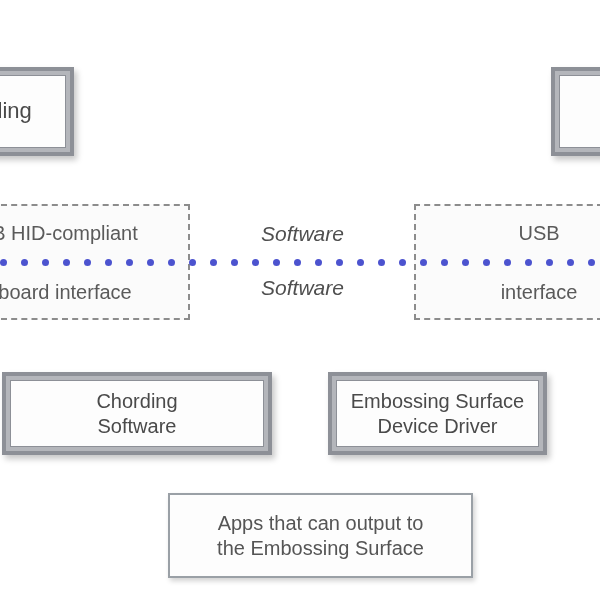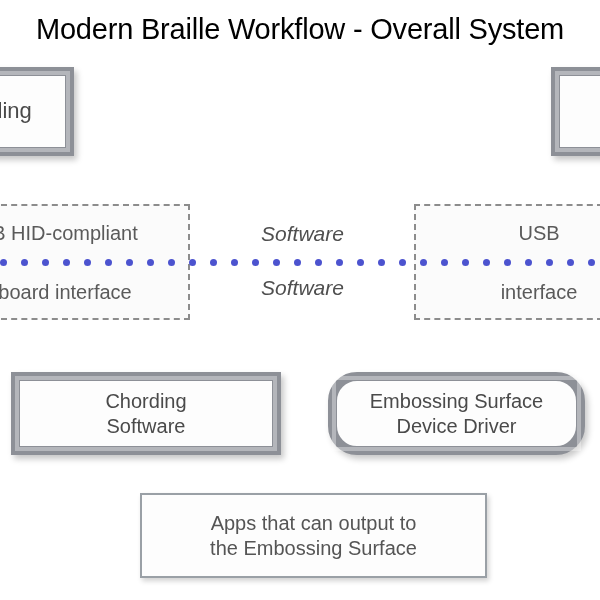--- a/index.html
+++ b/index.html
@@ -144,39 +144,38 @@
     width: 100%;
     text-align: center;
     font-size: 20px;
     color: #5a5a5a;
     white-space: nowrap;
   }
   .iface-text.top { top: 16px; }
   .iface-text.bottom { bottom: 14px; }
 
   #node-chording-software {
-    left: 11px;
+    left: 2px;
     top: 372px;
     width: 270px;
     height: 83px;
     font-size: 20px;
   }
   #node-device-driver {
     left: 328px;
     top: 372px;
-    width: 257px;
+    width: 219px;
     height: 83px;
     font-size: 20px;
-    border-radius: 29px;
   }
 
   #node-apps {
-    left: 140px;
+    left: 168px;
     top: 493px;
-    width: 347px;
+    width: 305px;
     height: 85px;
     font-size: 20px;
     color: #555555;
   }
 
   
   #divider-line {
     position: absolute;
     left: 0px;
     top: 259px;
@@ -213,21 +212,20 @@
     font-size: 21px;
     color: #4f4f4f;
     white-space: nowrap;
   }
 </style>
 </head>
 <body>
 
 <div id="slide">
 
-  <div id="title">Modern Braille Workflow - Overall System</div>
 
   <div class="node rough" id="node-chording-keyboard">
     <span class="label">ding</span>
   </div>
 
   <div class="node rough" id="node-embossing-surface">
     
   </div>
 
   <div class="dashed" id="group-keyboard-interface">

